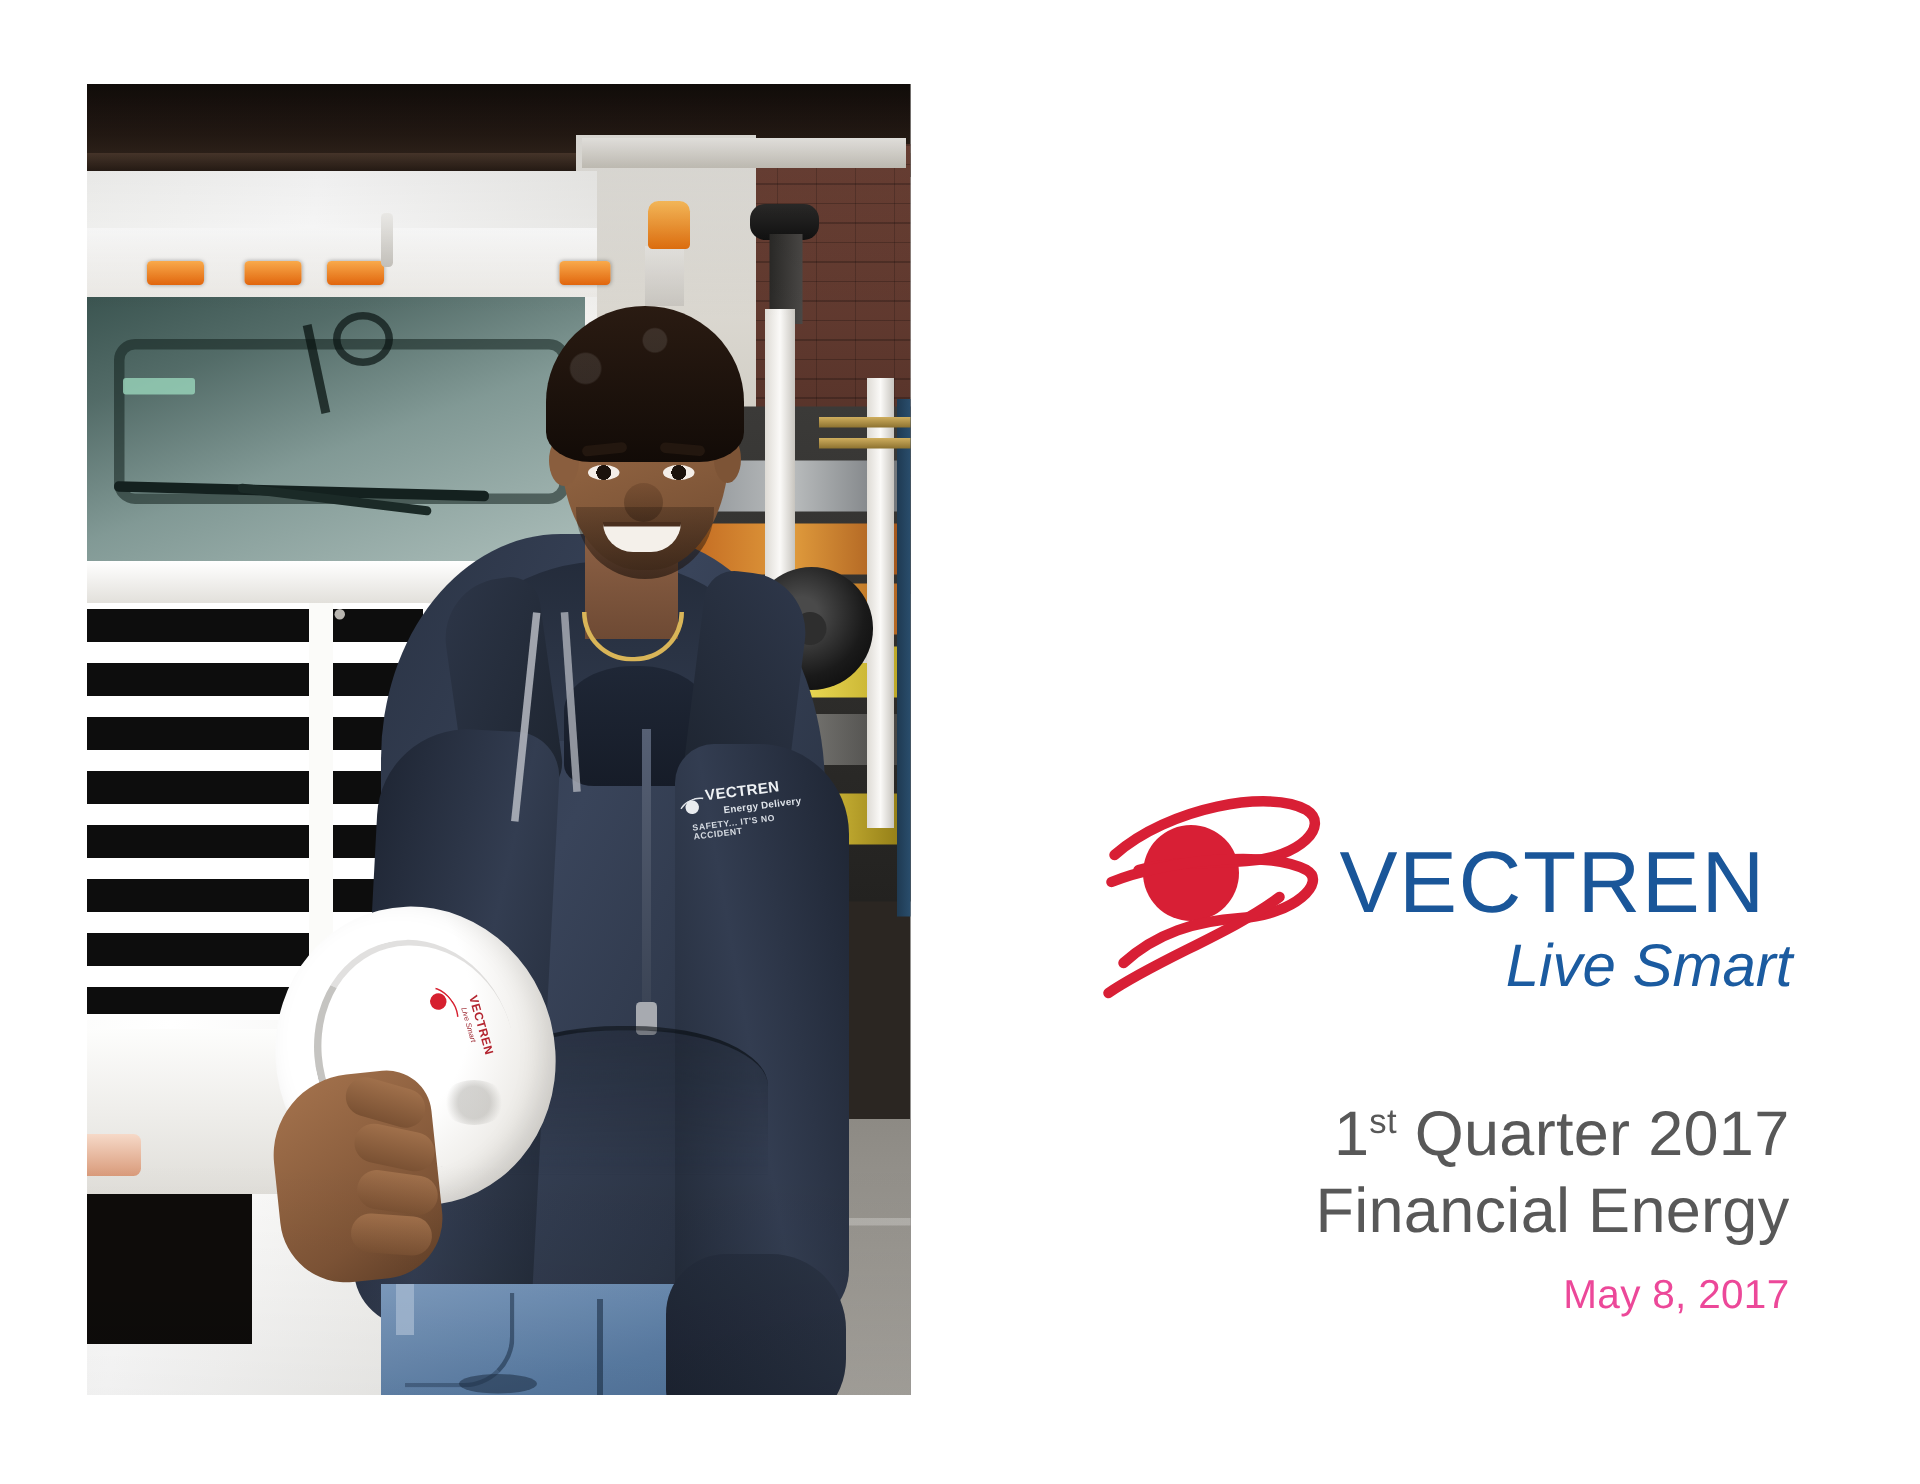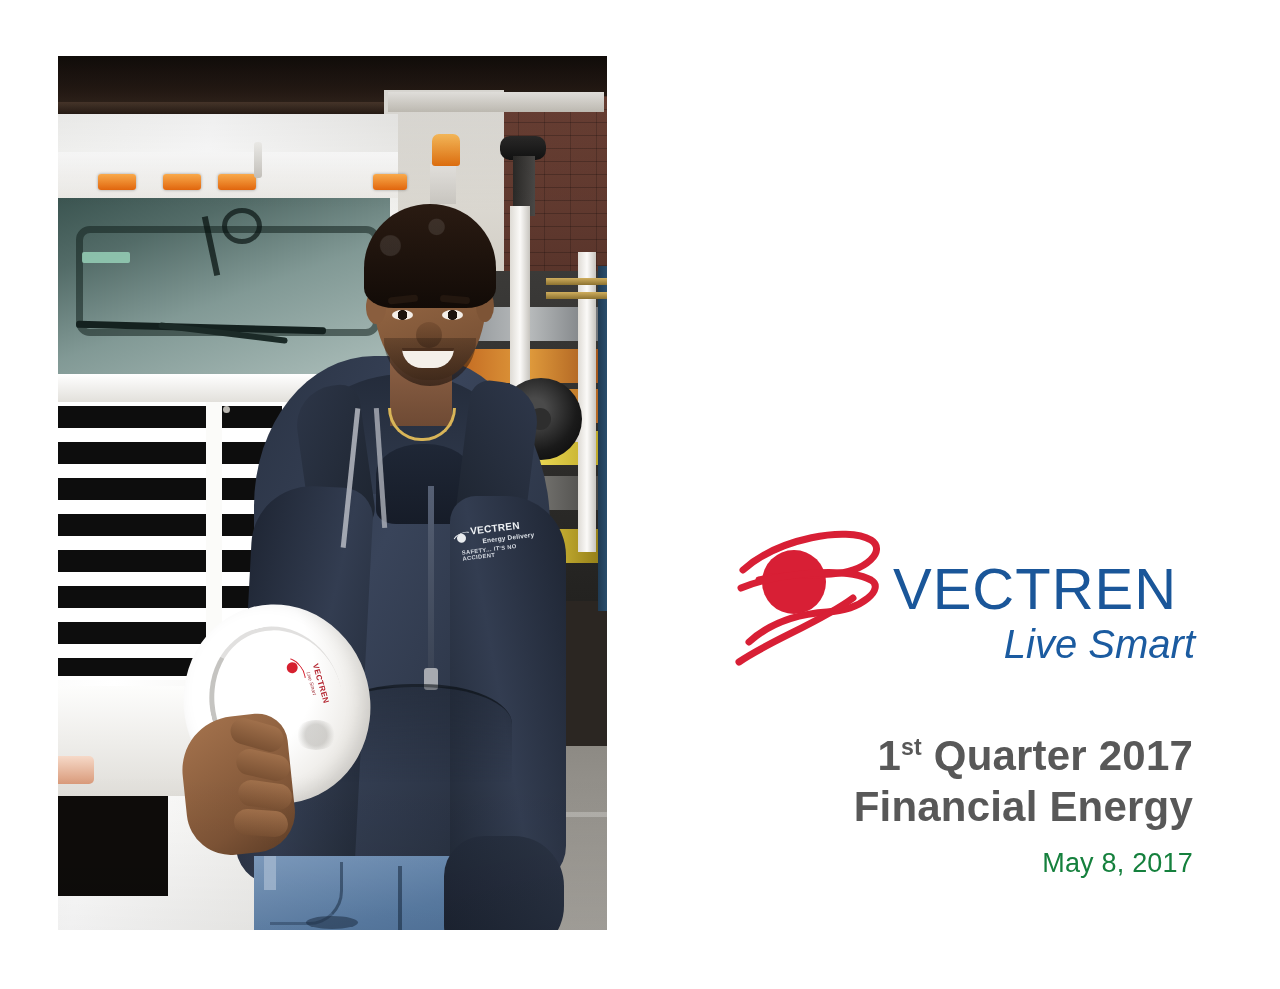--- a/index.html
+++ b/index.html
@@ -515,37 +515,37 @@
   .title-block {
     position: absolute;
     right: 87px;
     top: 730px;
     width: 520px;
     text-align: right;
   }
   .title-line {
     font-family: "Liberation Sans", sans-serif;
     font-size: 42px;
-    font-weight: 700;
+    font-weight: 400;
     color: #585858;
     line-height: 1.22;
     letter-spacing: .2px;
     white-space: nowrap;
   }
   .title-line sup {
     font-size: 0.55em;
     vertical-align: super;
     line-height: 0;
   }
   .date-line {
     margin-top: 16px;
     font-family: "Liberation Sans", sans-serif;
     font-size: 27px;
     font-weight: 400;
-    color: #15803d;
+    color: #ec4899;
     letter-spacing: .2px;
   }
 </style>
 </head>
 <body>
 
 <div class="slide">
 
   <div class="photo">
     <div class="photo-scene">

